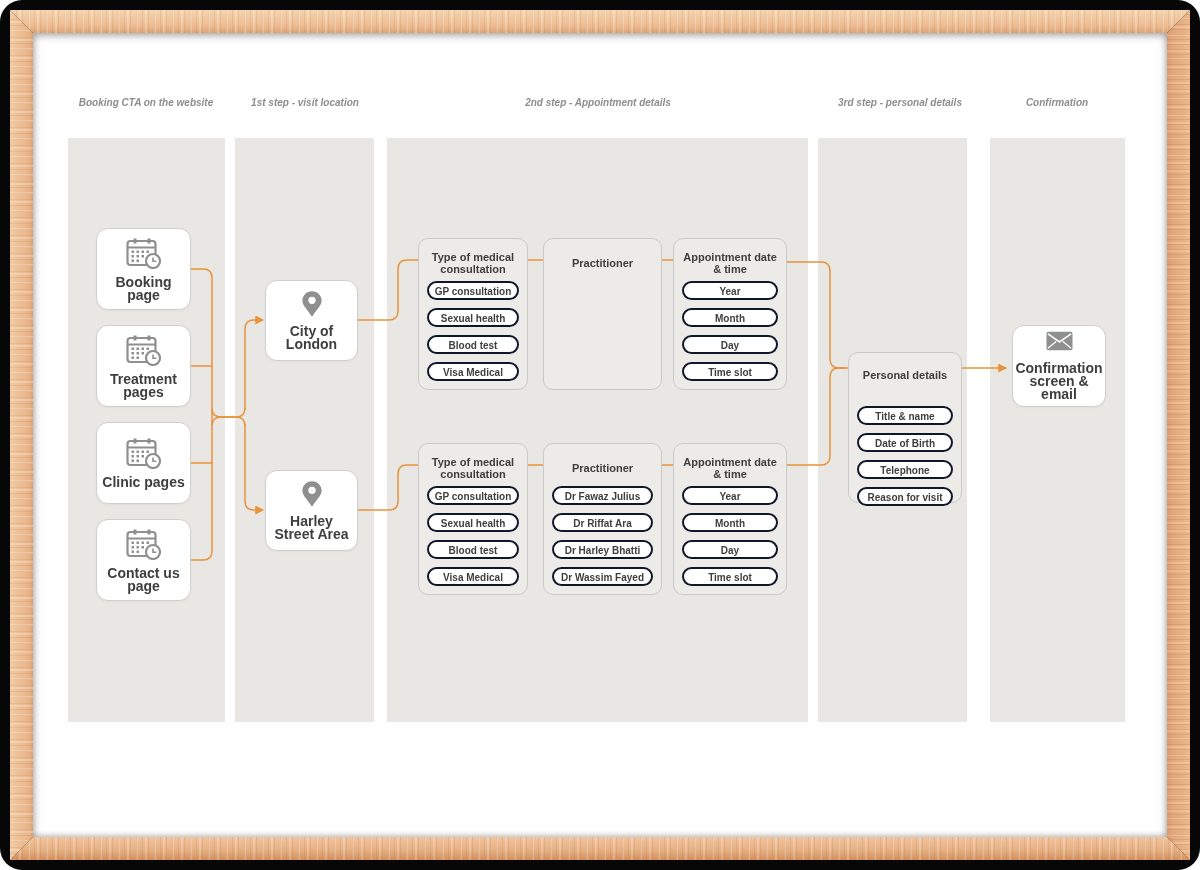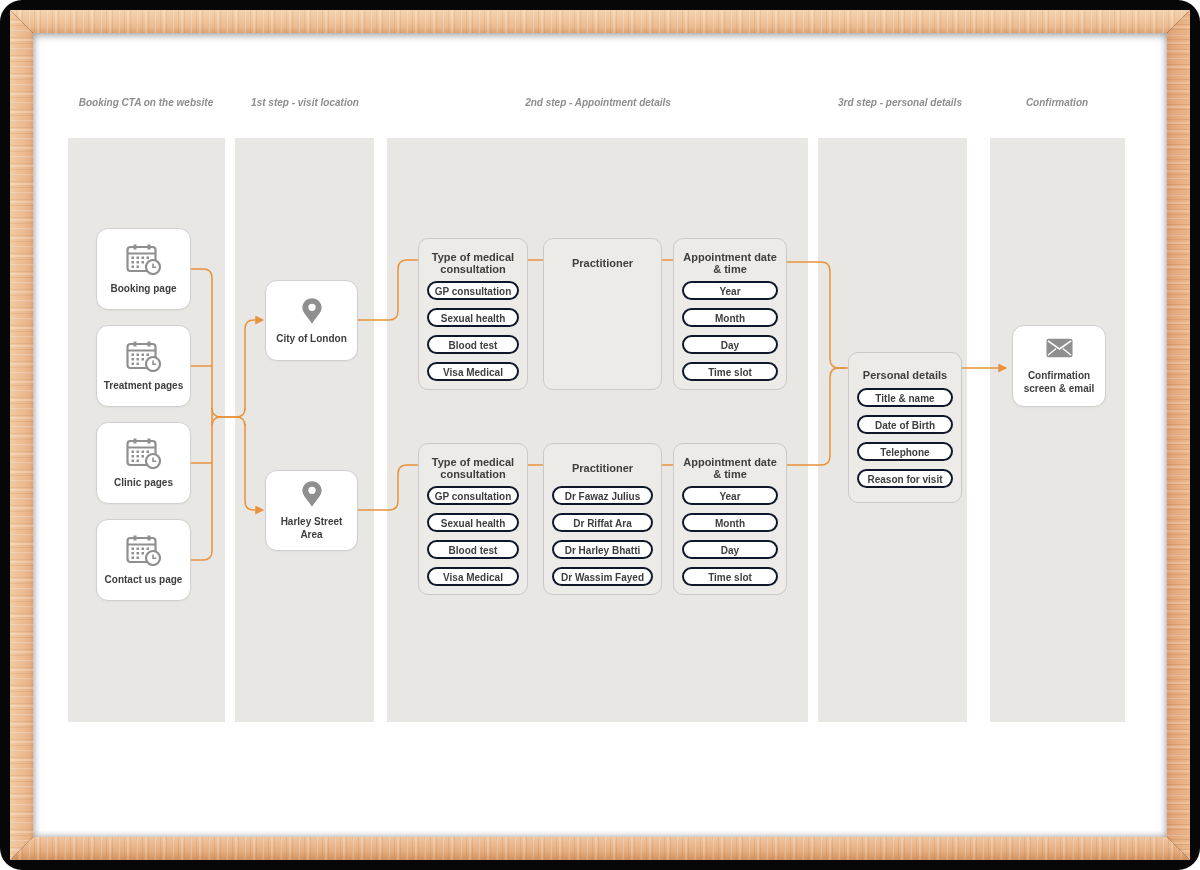--- a/index.html
+++ b/index.html
@@ -41,26 +41,26 @@
     box-shadow:inset 0 4px 7px rgba(0,0,0,.22),inset 4px 0 6px rgba(0,0,0,.10),inset -4px 0 6px rgba(0,0,0,.10),inset 0 -3px 5px rgba(0,0,0,.10);}
   
   .stage{position:absolute;inset:0;}
   .col-header{position:absolute;top:97px;transform:translateX(-50%);white-space:nowrap;
     font-size:10px;font-style:italic;font-weight:700;color:#8d8d8d;}
   .column{position:absolute;top:138px;height:584px;background:#e9e7e4;}
   .connectors{position:absolute;left:0;top:0;}
   .card{position:absolute;background:#fff;border:1px solid #cfcfcf;border-radius:12px;
     display:flex;flex-direction:column;align-items:center;justify-content:center;gap:7px;
     text-align:center;box-shadow:0 1px 2px rgba(0,0,0,.04);}
-  .card .label{font-size:10px;font-weight:700;color:#3e3e3e;line-height:13px;padding:0 4px;}
+  .card .label{font-size:14px;font-weight:700;color:#3e3e3e;line-height:13px;padding:0 4px;}
   .panel{position:absolute;background:#edebe8;border:1px solid #c9c9c9;border-radius:10px;padding:9px 8px 0;}
   .panel .ptitle{height:30px;display:flex;align-items:center;justify-content:center;text-align:center;
     font-size:11px;font-weight:700;color:#3e3e3e;line-height:12.5px;margin-bottom:3px;}
   .panel.single .ptitle{height:30px;}
-  .panel.personal .ptitle{height:26px;margin-bottom:0;}
+  .panel.personal .ptitle{height:26px;margin-bottom:18px;}
   .pill{height:19px;line-height:17px;background:#fff;border:2px solid #0f172a;border-radius:10px;
     text-align:center;font-size:10px;font-weight:700;color:#3e3e3e;margin-bottom:8px;overflow:hidden;white-space:nowrap;}
 </style>
 </head>
 <body>
 
 <div class="photo">
   <div class="fp fp-top"></div>
   <div class="fp fp-bottom"></div>
   <div class="fp fp-left"></div>

